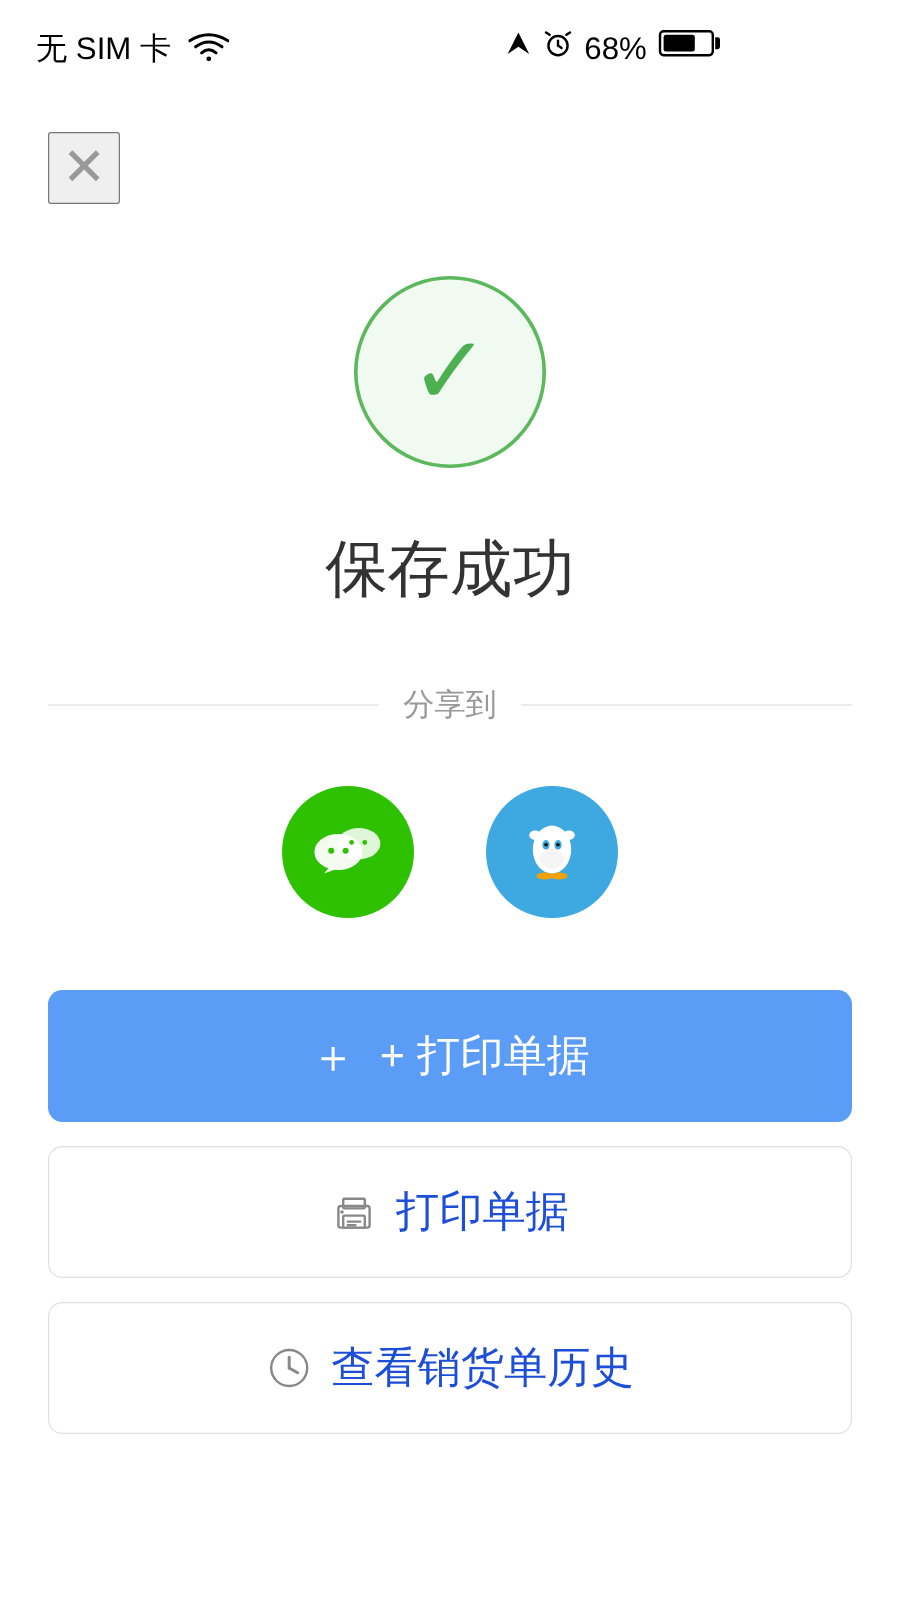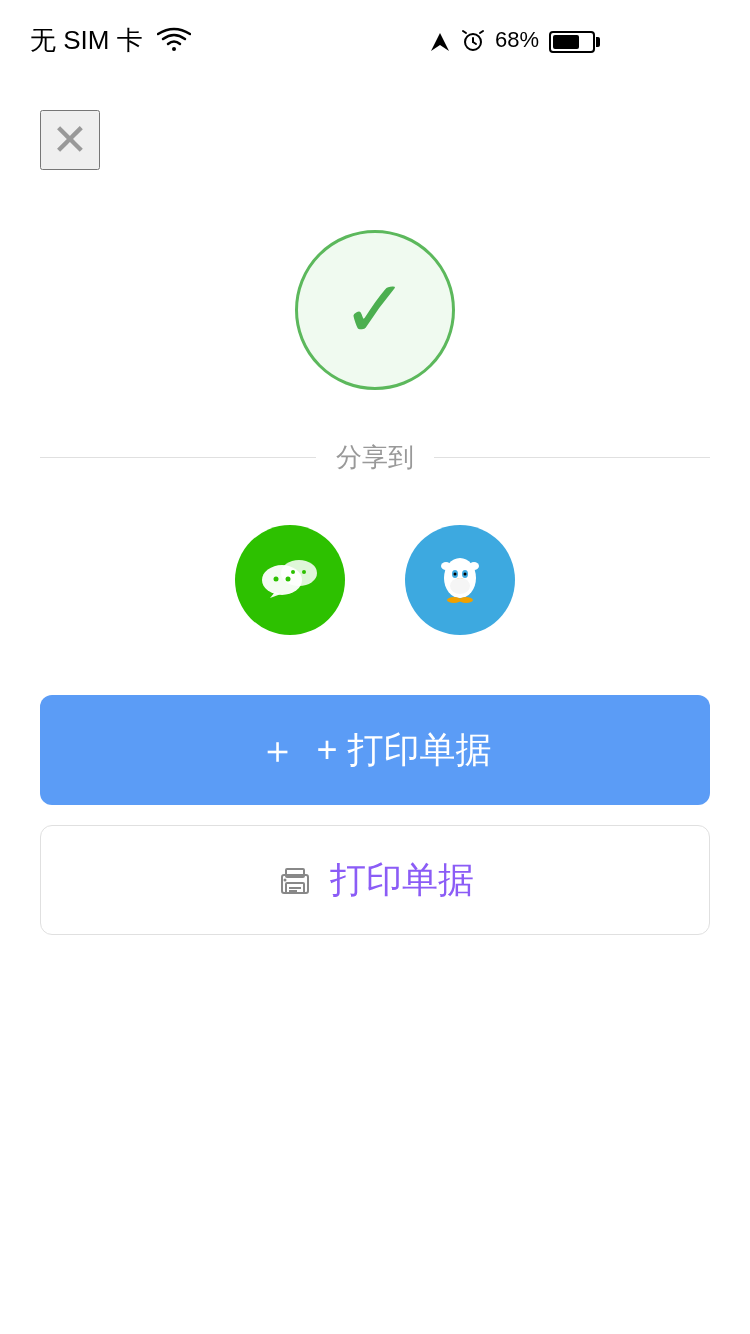--- a/index.html
+++ b/index.html
@@ -35,23 +35,23 @@
     }
 
     .status-center {
       font-size: 32px;
       font-weight: 600;
       letter-spacing: 1px;
     }
 
     .status-right {
       display: flex;
-      align-items: flex-end;
+      align-items: flex-start;
       gap: 10px;
-      font-size: 22px;
+      font-size: 26px;
     }
 
     
     .main-content {
       width: 750px;
       padding: 0 40px;
       display: flex;
       flex-direction: column;
       align-items: center;
     }
@@ -175,21 +175,21 @@
       cursor: pointer;
     }
 
     .btn-secondary {
       width: 100%;
       height: 110px;
       background: #ffffff;
       border: 1px solid #e0e0e0;
       border-radius: 12px;
       font-size: 36px;
-      color: #8b5cf6;
+      color: #1d4ed8;
       display: flex;
       align-items: center;
       justify-content: center;
       gap: 16px;
       cursor: pointer;
     }
 
     
     .battery {
       display: inline-flex;
@@ -273,20 +273,21 @@
 <div class="main-content">
 
   <button class="close-btn">
     <span class="close-x">✕</span>
   </button>
 
   <div class="success-circle">
     <span class="checkmark">✓</span>
   </div>
 
+  <div class="success-title">保存成功</div>
 
   <div class="share-section">
     <div class="share-divider-row">
       <div class="divider-line"></div>
       <span class="share-label">分享到</span>
       <div class="divider-line"></div>
     </div>
     <div class="share-icons">
 
       <div class="share-btn wechat-btn">
@@ -338,15 +339,23 @@
       <svg width="38" height="38" viewBox="0 0 38 38" fill="none">
         <rect x="6" y="14" width="26" height="18" rx="2" stroke="#888" stroke-width="2" fill="none"></rect>
         <rect x="10" y="8" width="18" height="8" rx="1" stroke="#888" stroke-width="2" fill="none"></rect>
         <rect x="10" y="22" width="18" height="10" rx="1" stroke="#888" stroke-width="2" fill="white"></rect>
         <line x1="13" y1="27" x2="25" y2="27" stroke="#888" stroke-width="2"></line>
         <line x1="13" y1="30" x2="21" y2="30" stroke="#888" stroke-width="2"></line>
         <circle cx="9" cy="19" r="1.5" fill="#888"></circle>
       </svg>
       <span>打印单据</span>
     </button>
+    <button class="btn-secondary">
+      <svg width="38" height="38" viewBox="0 0 38 38" fill="none">
+        <circle cx="19" cy="19" r="15" stroke="#888" stroke-width="2" fill="none"></circle>
+        <line x1="19" y1="10" x2="19" y2="19" stroke="#888" stroke-width="2.5" stroke-linecap="round"></line>
+        <line x1="19" y1="19" x2="26" y2="23" stroke="#888" stroke-width="2.5" stroke-linecap="round"></line>
+      </svg>
+      <span>查看销货单历史</span>
+    </button>
   </div>
 
 </div>
 
 </body></html>

